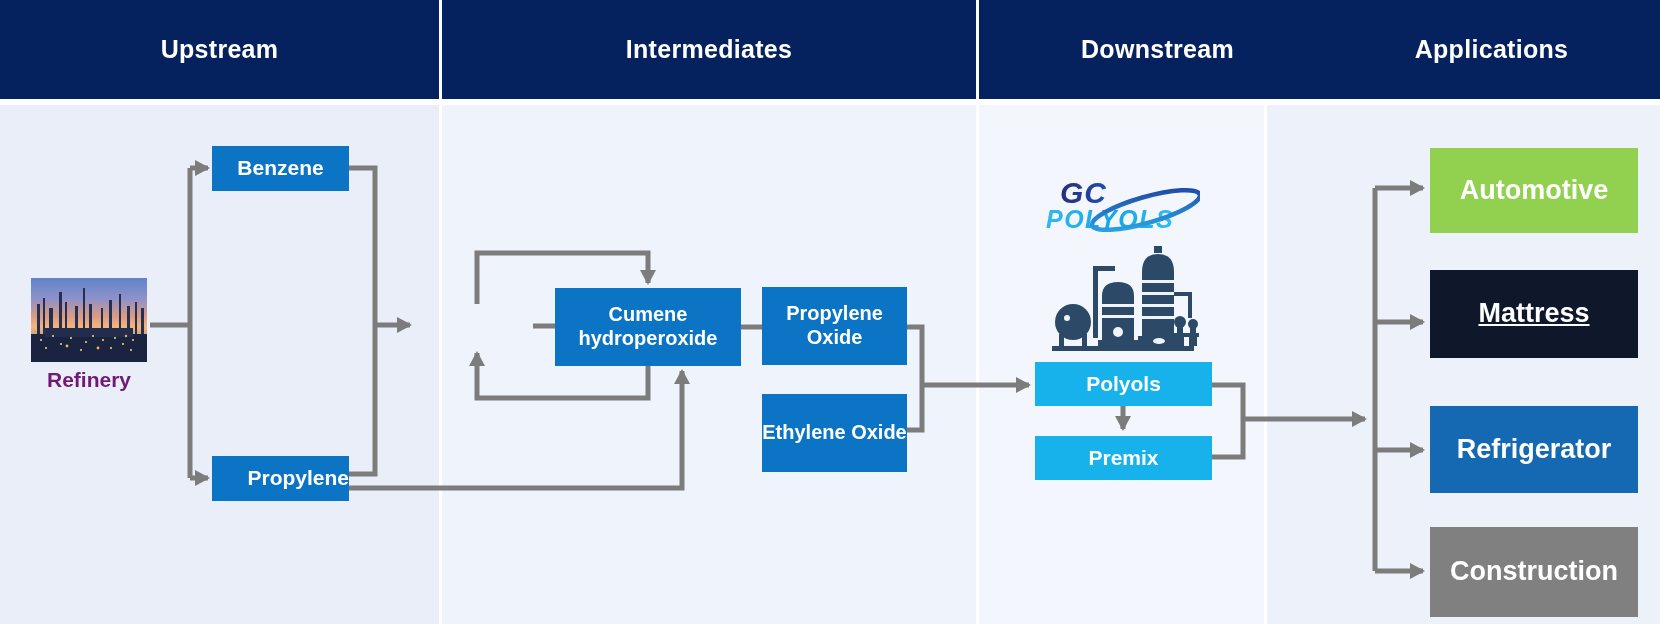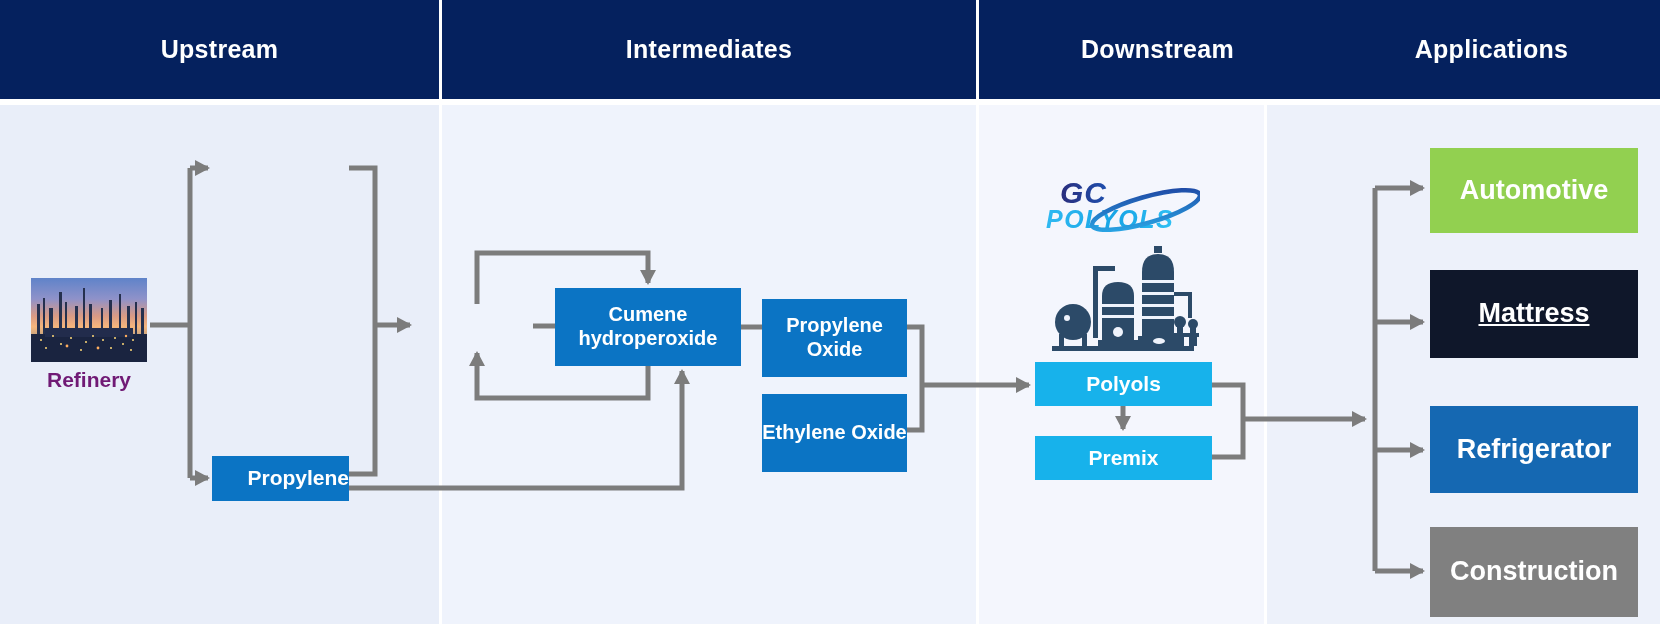--- a/index.html
+++ b/index.html
@@ -135,27 +135,30 @@
       </g>
       <g fill="#ffad5e">
           <circle cx="36" cy="68" r="1.4"></circle>
           <circle cx="67" cy="70" r="1.4"></circle>
           <circle cx="95" cy="58" r="1.2"></circle>
         </g>
     </svg>
   </div>
   <div class="ref-label">Refinery</div>
 
+  <div class="node fs21" style="left: 212px; top: 146px; width: 137px; height: 45px; background: rgb(11, 116, 196);">
+      <span>Benzene</span>
+    </div>
   <div class="node fs21" style="left: 212px; top: 456px; width: 137px; height: 45px; background: rgb(11, 116, 196); justify-content: flex-end;">
       <span>Propylene</span>
     </div>
   <div class="node fs20" style="left: 555px; top: 288px; width: 186px; height: 78px; background: rgb(11, 116, 196);">
       <span>Cumene hydroperoxide</span>
     </div>
-  <div class="node fs20" style="left: 762px; top: 287px; width: 145px; height: 78px; background: rgb(11, 116, 196); margin-top: 12px;">
+  <div class="node fs20" style="left: 762px; top: 287px; width: 145px; height: 78px; background: rgb(11, 116, 196);">
       <span>Propylene Oxide</span>
     </div>
   <div class="node fs20" style="left: 762px; top: 394px; width: 145px; height: 78px; background: rgb(11, 116, 196);">
       <span>Ethylene Oxide</span>
     </div>
 
   <div class="node fs21" style="left: 1035px; top: 362px; width: 177px; height: 44px; background: rgb(23, 178, 235);">
       <span>Polyols</span>
     </div>
   <div class="node fs21" style="left: 1035px; top: 436px; width: 177px; height: 44px; background: rgb(23, 178, 235);">

